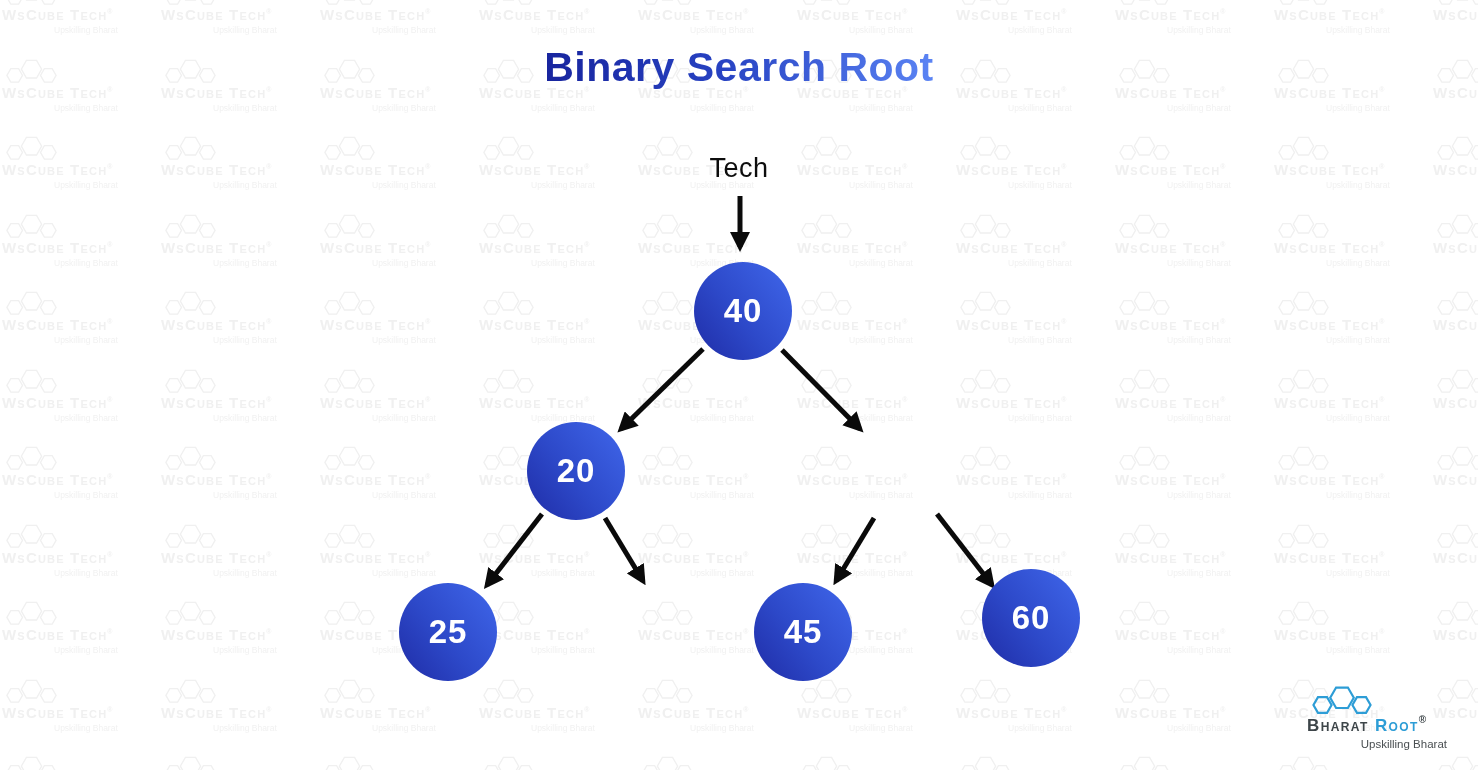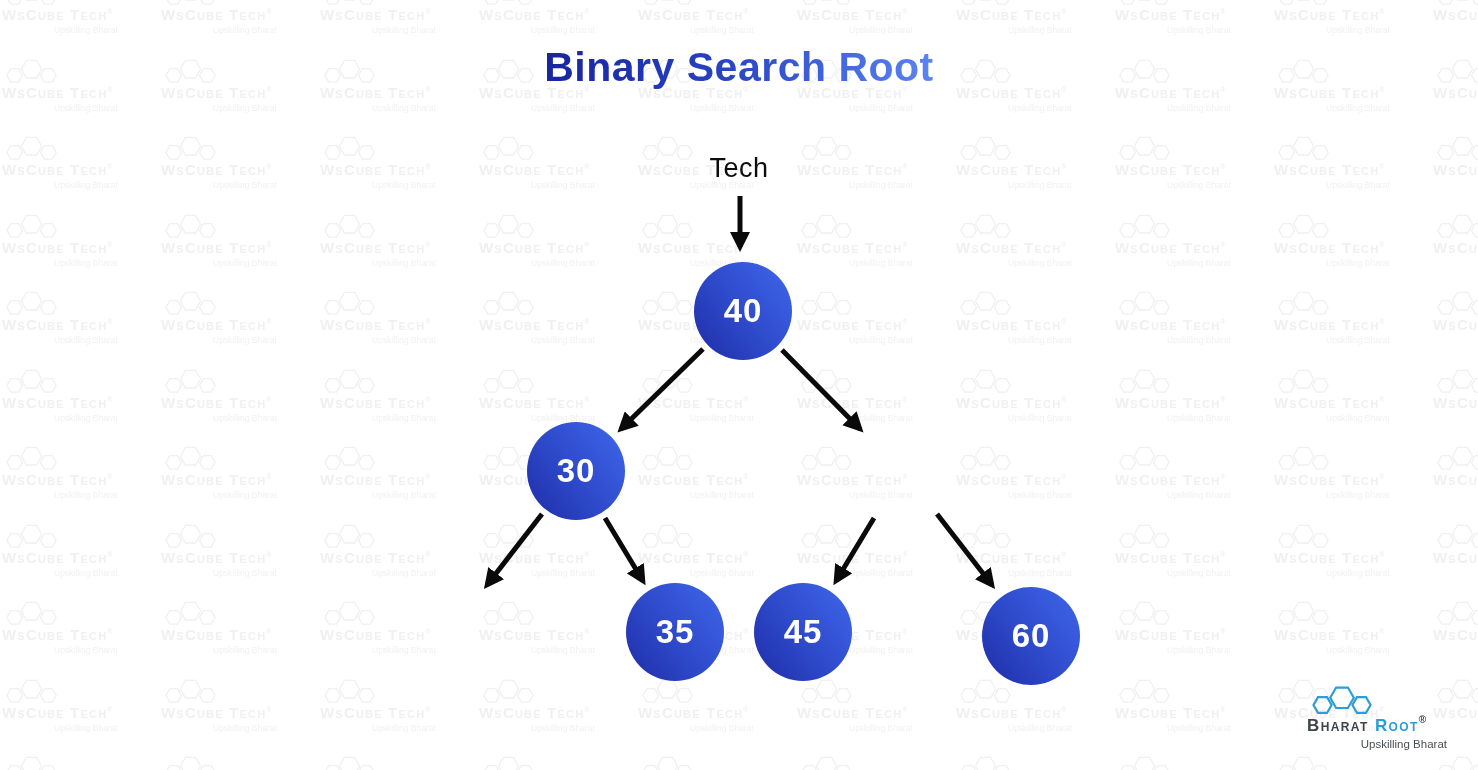--- a/index.html
+++ b/index.html
@@ -1060,24 +1060,24 @@
     <line x1="740" y1="196" x2="740" y2="247" marker-end="url(#ah)"></line>
     <line x1="703" y1="349" x2="621" y2="429" marker-end="url(#ah)"></line>
     <line x1="782" y1="350" x2="860" y2="429" marker-end="url(#ah)"></line>
     <line x1="542" y1="514" x2="487" y2="585" marker-end="url(#ah)"></line>
     <line x1="605" y1="518" x2="643" y2="581" marker-end="url(#ah)"></line>
     <line x1="874" y1="518" x2="836" y2="581" marker-end="url(#ah)"></line>
     <line x1="937" y1="514" x2="992" y2="585" marker-end="url(#ah)"></line>
   </svg>
 
   <div class="node" style="left:694px;top:262px">40</div>
-  <div class="node" style="left:527px;top:422px">30</div>
-  <div class="node" style="left:626px;top:583px">35</div>
+  <div class="node" style="left:527px;top:422px">20</div>
+  <div class="node" style="left:399px;top:583px">25</div>
   <div class="node" style="left:754px;top:583px">45</div>
-  <div class="node" style="left:982px;top:587px">60</div>
+  <div class="node" style="left:982px;top:569px">60</div>
 
   <div class="logo">
     <svg class="logo-hex" viewBox="0 0 72 32" aria-hidden="true">
       <polygon points="49,13 42.5,24.3 29.5,24.3 23,13 29.5,1.7 42.5,1.7"></polygon>
       <polygon points="24.5,21 19.5,29.7 9.5,29.7 4.5,21 9.5,12.3 19.5,12.3"></polygon>
       <polygon points="67.5,21 62.5,29.7 52.5,29.7 47.5,21 52.5,12.3 62.5,12.3"></polygon>
     </svg>
     <div class="logo-brand"><span>Bharat</span><span>&nbsp;</span><span class="second">Root</span><span class="logo-reg">®</span></div>
     <div class="logo-tagline">Upskilling Bharat</div>
   </div>

